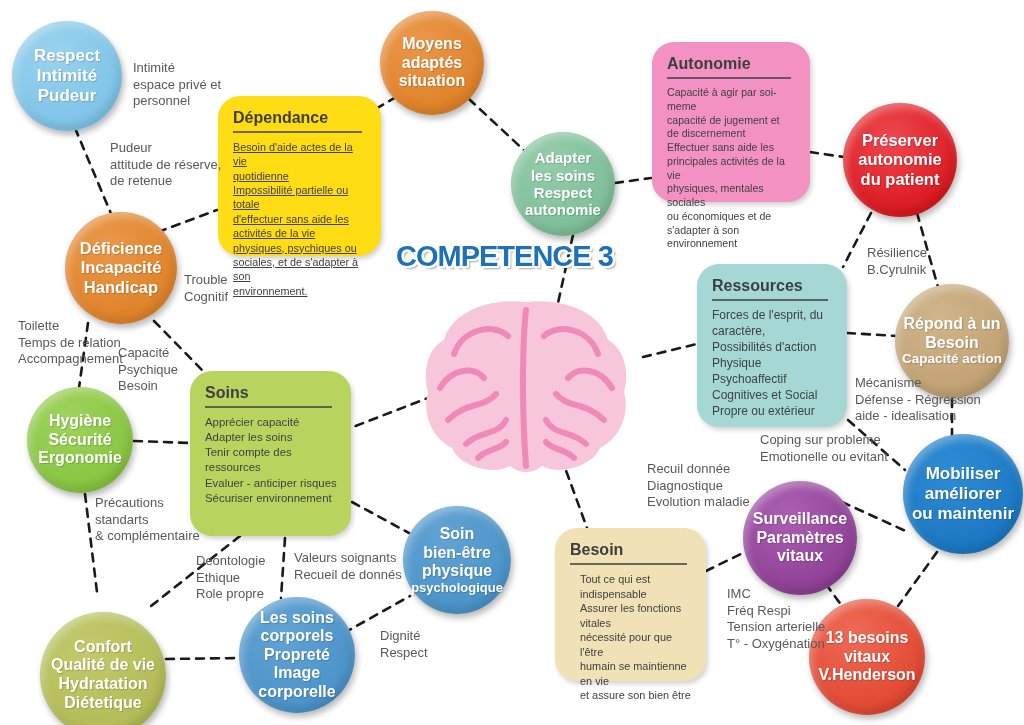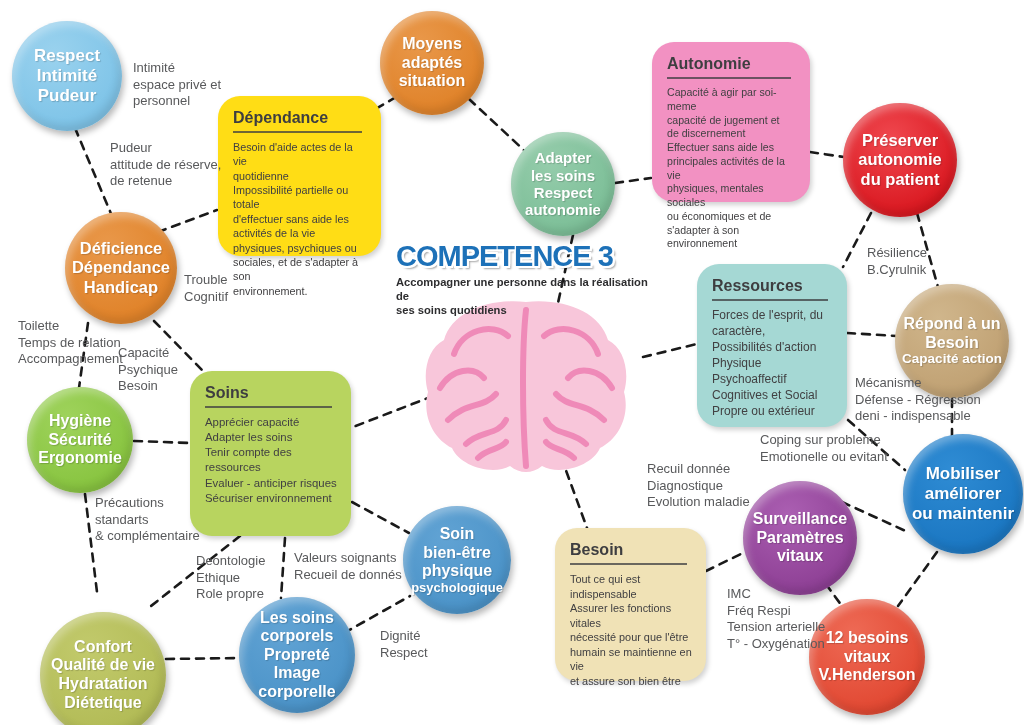--- a/index.html
+++ b/index.html
@@ -75,28 +75,26 @@
       <path d="M180,58 C172,34 142,26 126,40"></path>
       <path d="M194,92 C182,72 160,70 150,82"></path>
       <path d="M186,124 C168,106 150,112 138,98"></path>
       <path d="M168,148 C154,134 136,140 128,124"></path>
       <path d="M156,162 C146,152 134,154 128,146"></path>
     </g>
   </svg>
 
   <div class="titleblock">
     <div class="bigtitle">COMPETENCE 3</div>
-    <div class="subtitle">Accompagner une personne dans la réalisation de
-ses soins quotidiens</div>
   </div>
 
   <div class="box" style="left:218px;top:96px;width:163px;height:160px;background:#ffdd15;">
     <div class="btitle">Dépendance</div>
     <div class="rule"></div>
-    <div class="bbody" style="font-size:10.8px;">Besoin d'aide actes de la vie
+    <div class="bbody" style="font-size:10.8px;text-decoration:underline;">Besoin d'aide actes de la vie
 quotidienne
 Impossibilité partielle ou totale
 d'effectuer sans aide les
 activités de la vie
 physiques, psychiques ou
 sociales, et de s'adapter à son
 environnement.</div>
   </div>
 
   <div class="box" style="left:652px;top:42px;width:158px;height:160px;background:#f291c2;">
@@ -129,21 +127,21 @@
     <div class="bbody">Apprécier capacité
 Adapter les soins
 Tenir compte des ressources
 Evaluer - anticiper risques
 Sécuriser environnement</div>
   </div>
 
   <div class="box" style="left:555px;top:528px;width:151px;height:153px;background:#f0e2b6;">
     <div class="btitle">Besoin</div>
     <div class="rule"></div>
-    <div class="bbody" style="font-size:10.9px;">Tout ce qui est indispensable
+    <div class="bbody" style="font-size:10.9px;margin-left:10px;">Tout ce qui est indispensable
 Assurer les fonctions vitales
 nécessité pour que l'être
 humain se maintienne en vie
 et assure son bien être</div>
   </div>
 
   <div class="node" style="left:12px;top:21px;width:110px;height:110px;font-size:17px;background:radial-gradient(circle at 38% 30%, #9ad2ee, #7fc4e8 70%);">
     <div class="main">Respect
 Intimité
 Pudeur</div>
@@ -163,21 +161,21 @@
   </div>
 
   <div class="node" style="left:843px;top:103px;width:114px;height:114px;font-size:16.5px;background:radial-gradient(circle at 42% 32%, #f0484f, #d8151d 78%);">
     <div class="main">Préserver
 autonomie
 du patient</div>
   </div>
 
   <div class="node" style="left:65px;top:212px;width:112px;height:112px;font-size:16.5px;background:radial-gradient(circle at 38% 30%, #e9984a, #e0832a 70%);">
     <div class="main">Déficience
-Dépendance
+Incapacité
 Handicap</div>
   </div>
 
   <div class="node" style="left:895px;top:284px;width:114px;height:114px;font-size:16px;background:radial-gradient(circle at 38% 30%, #d0b68c, #c0a173 72%);">
     <div class="main">Répond à un
 Besoin</div>
     <div class="sub" style="font-size:13.5px;">Capacité action</div>
   </div>
 
   <div class="node" style="left:27px;top:387px;width:106px;height:106px;font-size:16px;background:radial-gradient(circle at 38% 30%, #9fd35c, #88c440 72%);">
@@ -214,21 +212,21 @@
   </div>
 
   <div class="node" style="left:403px;top:506px;width:108px;height:108px;font-size:16px;background:radial-gradient(circle at 38% 30%, #61a3d4, #4b93c8 72%);">
     <div class="main">Soin
 bien-être
 physique</div>
     <div class="sub" style="font-size:13px;">psychologique</div>
   </div>
 
   <div class="node" style="left:809px;top:599px;width:116px;height:116px;font-size:16px;background:radial-gradient(circle at 38% 30%, #ee6a55, #e14731 75%);">
-    <div class="main">12 besoins
+    <div class="main">13 besoins
 vitaux
 V.Henderson</div>
   </div>
 
   <div class="flabel" style="left:133px;top:60px;">Intimité
 espace privé et
 personnel</div>
   <div class="flabel" style="left:110px;top:140px;">Pudeur
 attitude de réserve,
 de retenue</div>
@@ -247,21 +245,21 @@
 Ethique
 Role propre</div>
   <div class="flabel" style="left:294px;top:550px;">Valeurs soignants
 Recueil de donnés</div>
   <div class="flabel" style="left:380px;top:628px;">Dignité
 Respect</div>
   <div class="flabel" style="left:867px;top:245px;">Résilience
 B.Cyrulnik</div>
   <div class="flabel" style="left:855px;top:375px;">Mécanisme
 Défense - Régression
-deni - indispensable</div>
+aide - idealisation</div>
   <div class="flabel" style="left:760px;top:432px;">Coping sur probleme
 Emotionelle ou evitant</div>
   <div class="flabel" style="left:647px;top:461px;">Recuil donnée
 Diagnostique
 Evolution maladie</div>
   <div class="flabel" style="left:727px;top:586px;">IMC
 Fréq Respi
 Tension arterielle
 T° - Oxygénation</div>
 

